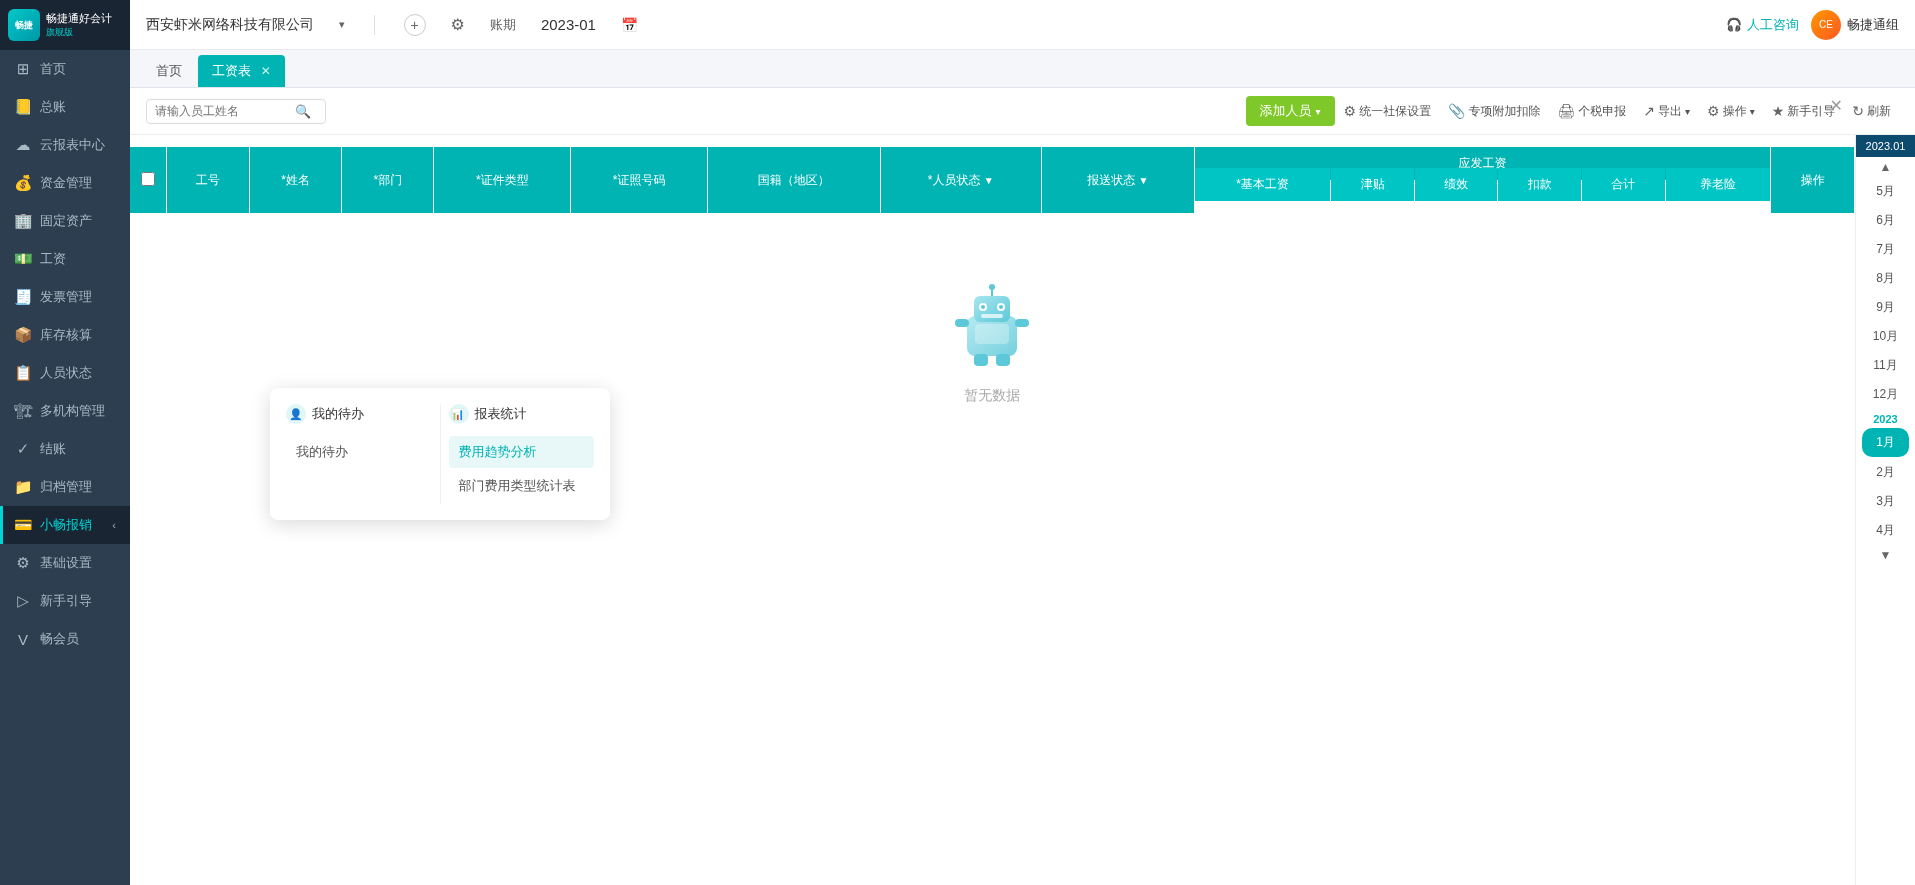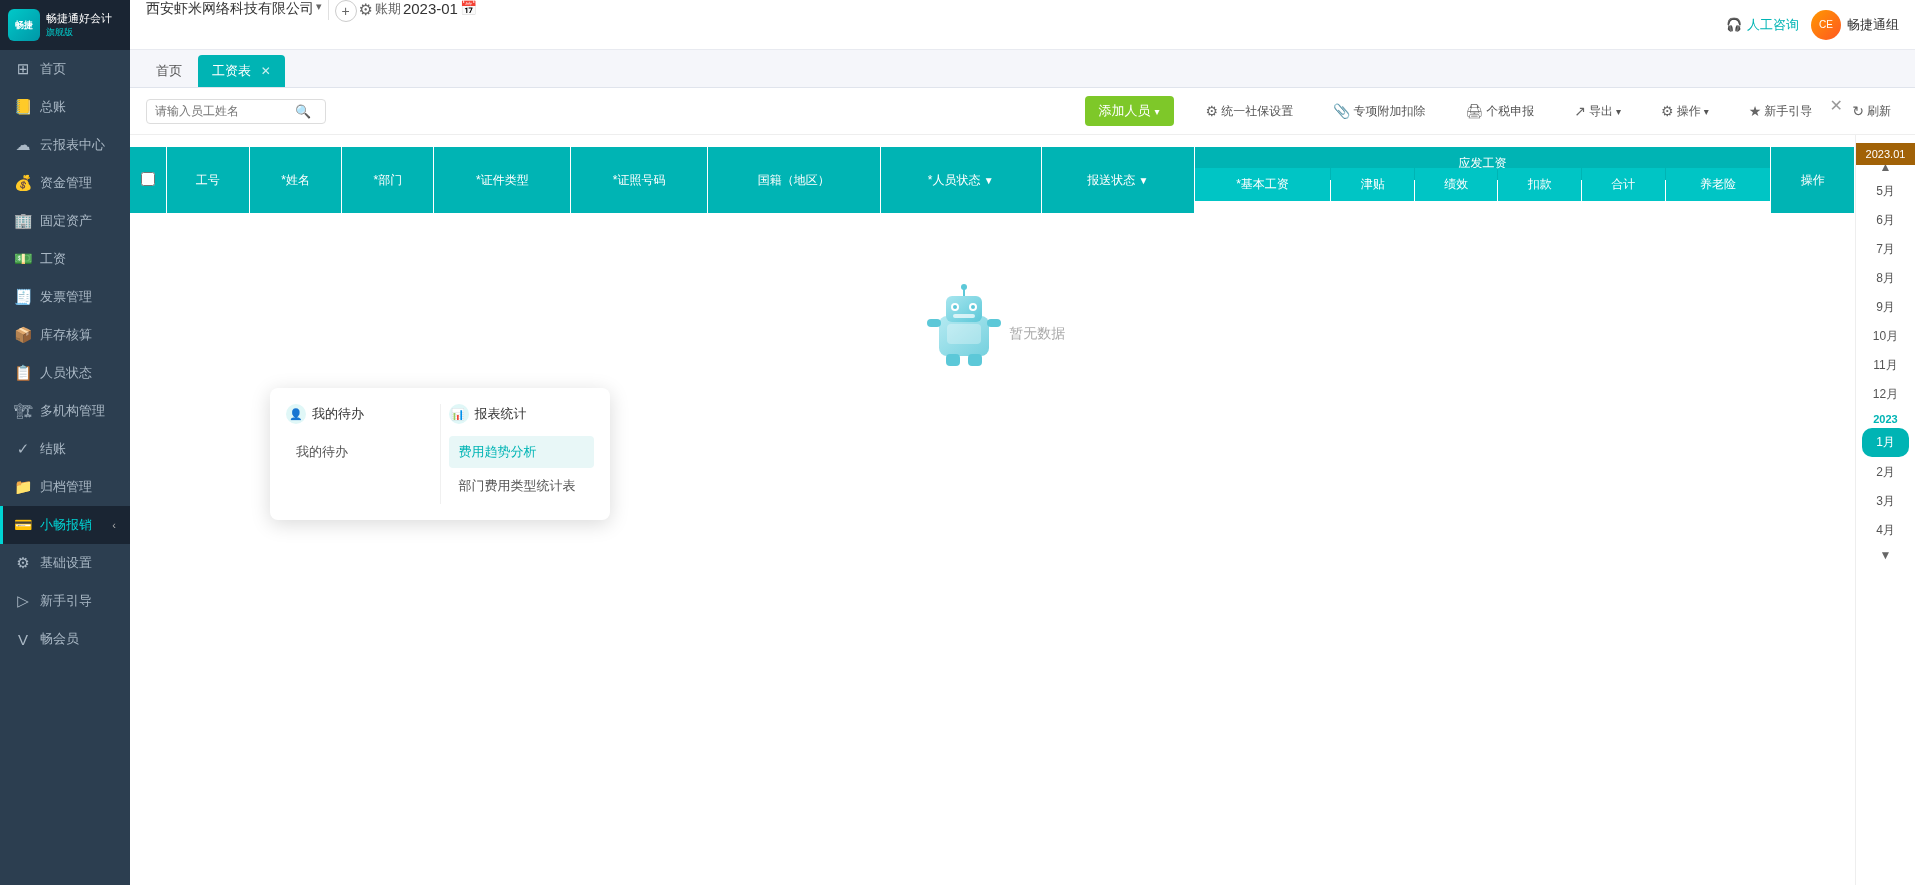--- a/index.html
+++ b/index.html
@@ -64,22 +64,23 @@
       flex-direction: column;
       overflow: hidden;
     }
 
     
     .topbar {
       background: #fff;
       border-bottom: 1px solid #e8eaf0;
       height: 50px;
       display: flex;
+      align-items: center;
       padding: 0 16px;
-      gap: 2px;
+      gap: 25px;
       flex-shrink: 0;
     }
     .company-name {
       font-size: 14px;
       color: #333;
       font-weight: 500;
     }
     .topbar-chevron {
       color: #666;
       font-size: 11px;
@@ -169,21 +170,21 @@
       width: 180px;
     }
     .search-box input {
       border: none; outline: none;
       font-size: 12px;
       color: #333;
       background: transparent;
       width: 140px;
     }
     .search-icon { color: #999; font-size: 13px; }
-    .toolbar-right { margin-left: auto; display: flex; align-items: center; gap: 24px; }
+    .toolbar-right { margin-left: auto; display: flex; align-items: center; gap: 1px; }
     .btn-add {
       background: #7ec829;
       color: white;
       border: none;
       border-radius: 4px;
       padding: 6px 14px;
       font-size: 13px;
       cursor: pointer;
       display: flex; align-items: center; gap: 4px;
     }
@@ -238,21 +239,21 @@
       width: 14px; height: 14px;
       cursor: pointer;
     }
 
     
     .th-group { background: #00a8a8; }
 
     
     .empty-state {
       display: flex;
-      flex-direction: row;
+      flex-direction: column;
       align-items: center;
       justify-content: center;
       padding: 80px 0;
       color: #999;
     }
     .empty-icon {
       width: 90px; height: 90px;
       margin-bottom: 16px;
     }
     .empty-text { font-size: 14px; color: #aaa; }
@@ -317,27 +318,27 @@
       width: 60px;
       background: #fff;
       border-left: 1px solid #eee;
       display: flex;
       flex-direction: column;
       overflow-y: auto;
       flex-shrink: 0;
       position: relative;
     }
     .timeline-header {
-      background: #a16207;
+      background: #0c4a6e;
       color: #fff;
       font-size: 11px;
       padding: 5px 4px;
       text-align: center;
       position: sticky;
-      top: 8px;
+      top: 0;
     }
     .timeline-nav {
       display: flex;
       align-items: center;
       justify-content: center;
       padding: 3px 0;
       cursor: pointer;
       color: #666;
       font-size: 12px;
     }

